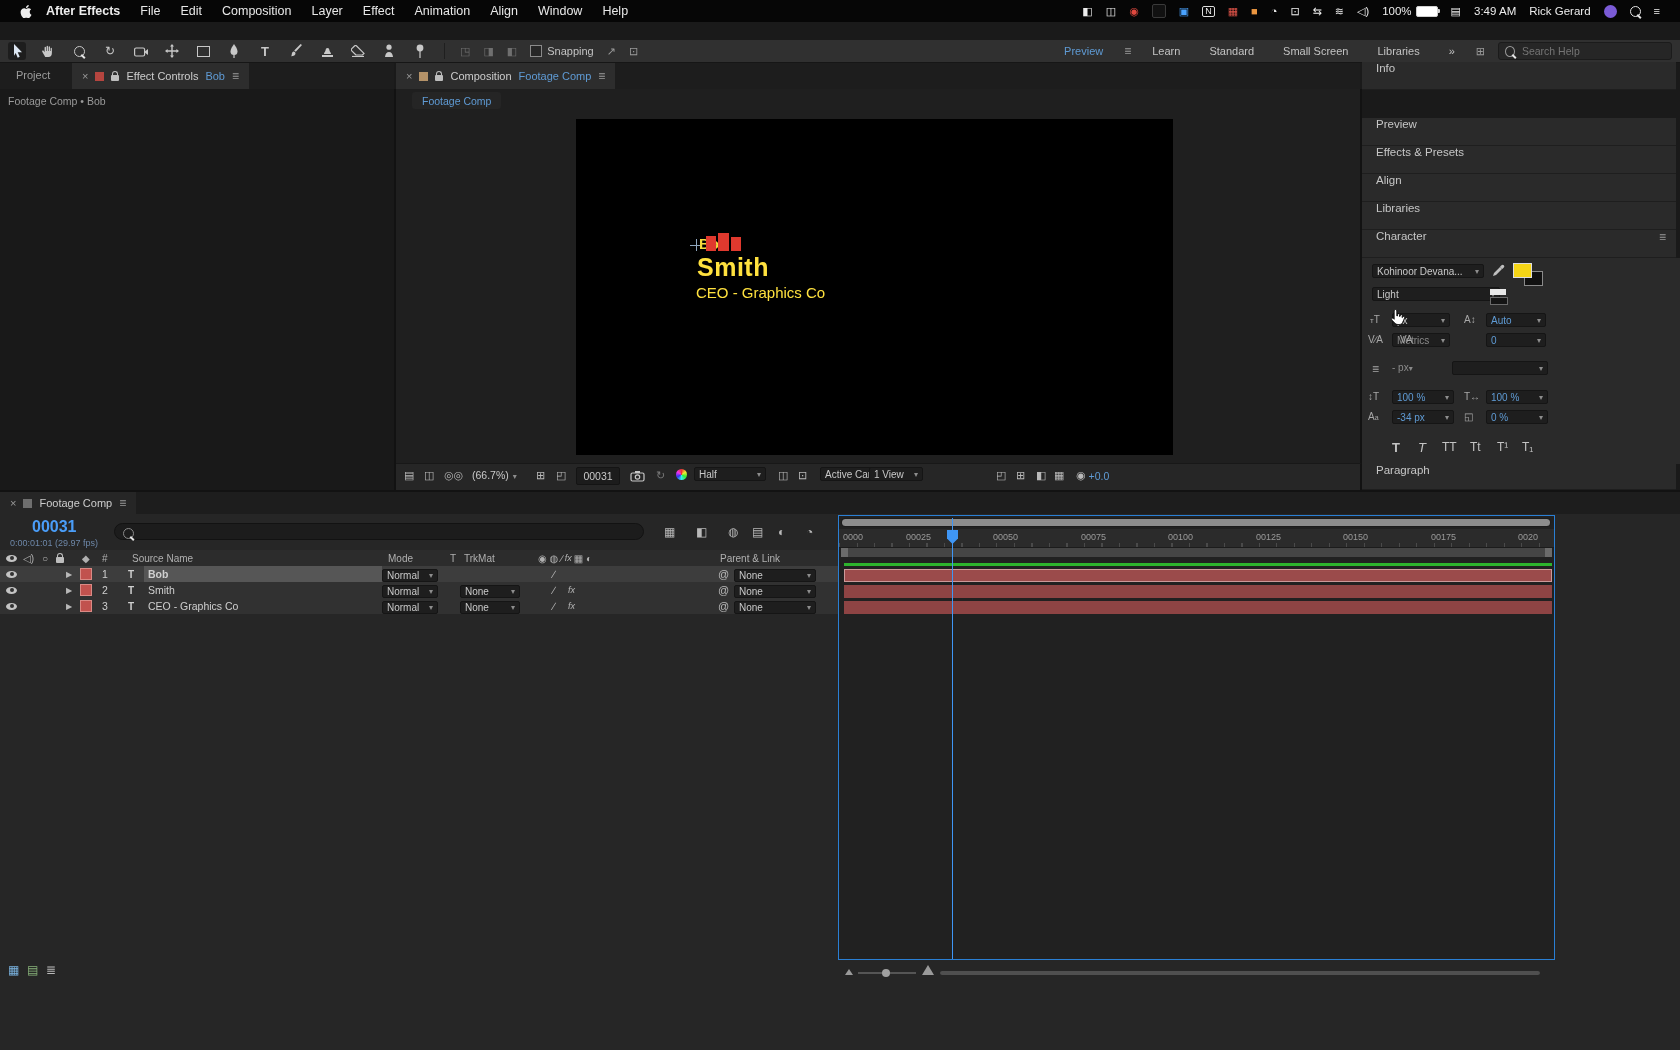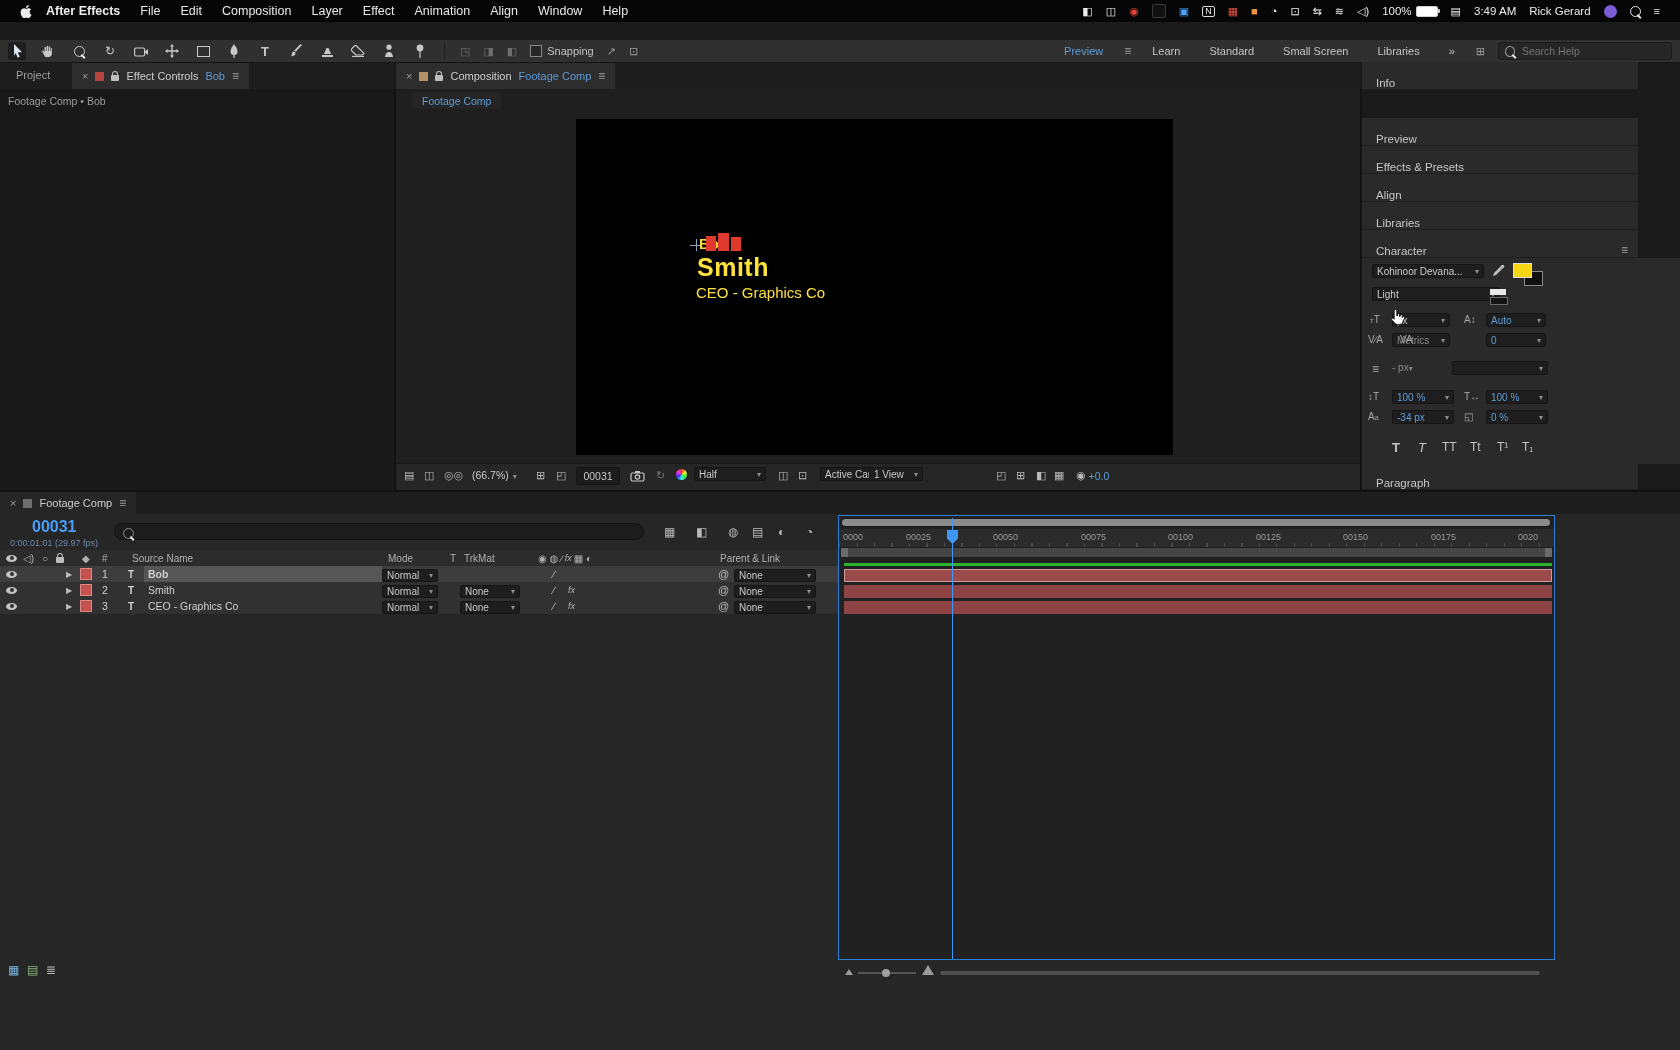--- a/index.html
+++ b/index.html
@@ -49,21 +49,21 @@
   .lockic::before{content:"";position:absolute;left:1px;top:-4px;width:4px;height:4px;border:1.3px solid #bdbdbd;border-bottom:none;border-radius:3px 3px 0 0}
 
   
   .dd{display:flex;align-items:center;justify-content:space-between;background:#1e1e1e;border:1px solid #151515;border-radius:2px;color:#c9c9c9;font-size:10px;padding:0 4px;height:14px;box-sizing:border-box}
   .dd::after{content:"▾";color:#8d8d8d;font-size:8px;margin-left:4px}
   .dd .val{white-space:nowrap;overflow:hidden}
   .bluev{color:#5f9bd5}
   .grayv{color:#8a8a8a}
 
   
-  .rsec{left:1362px;width:276px;height:28px;border-bottom:1px solid #1e1e1e;background:#2a2a2a;color:#c6c6c6;font-size:11.5px;display:flex;align-items:flex-end;padding-left:14px;box-sizing:border-box}
+  .rsec{left:1362px;width:314px;height:28px;border-bottom:1px solid #1e1e1e;background:#2a2a2a;color:#c6c6c6;font-size:11.5px;display:flex;align-items:flex-start;padding-left:14px;box-sizing:border-box}
   .charicon{color:#a8a8a8;font-size:10px}
 
   
   .trow{left:0;width:838px;height:16px;background:#313131;border-bottom:1px solid #262626}
   .trow.sel{background:#3d3d3d}
   .tc{position:absolute;top:0;height:16px;display:flex;align-items:center;font-size:10.5px;color:#cfcfcf}
   .eye{width:11px;height:7px;border-radius:50%;background:#c4c4c4;position:relative;display:inline-block}
   .eye::after{content:"";position:absolute;left:3.5px;top:1.5px;width:4px;height:4px;border-radius:50%;background:#313131}
   .lsw{width:10px;height:10px;background:#c1524e;border:1px solid #d98a85;display:inline-block}
   .hdrc{color:#b0b0b0;font-size:10px}

